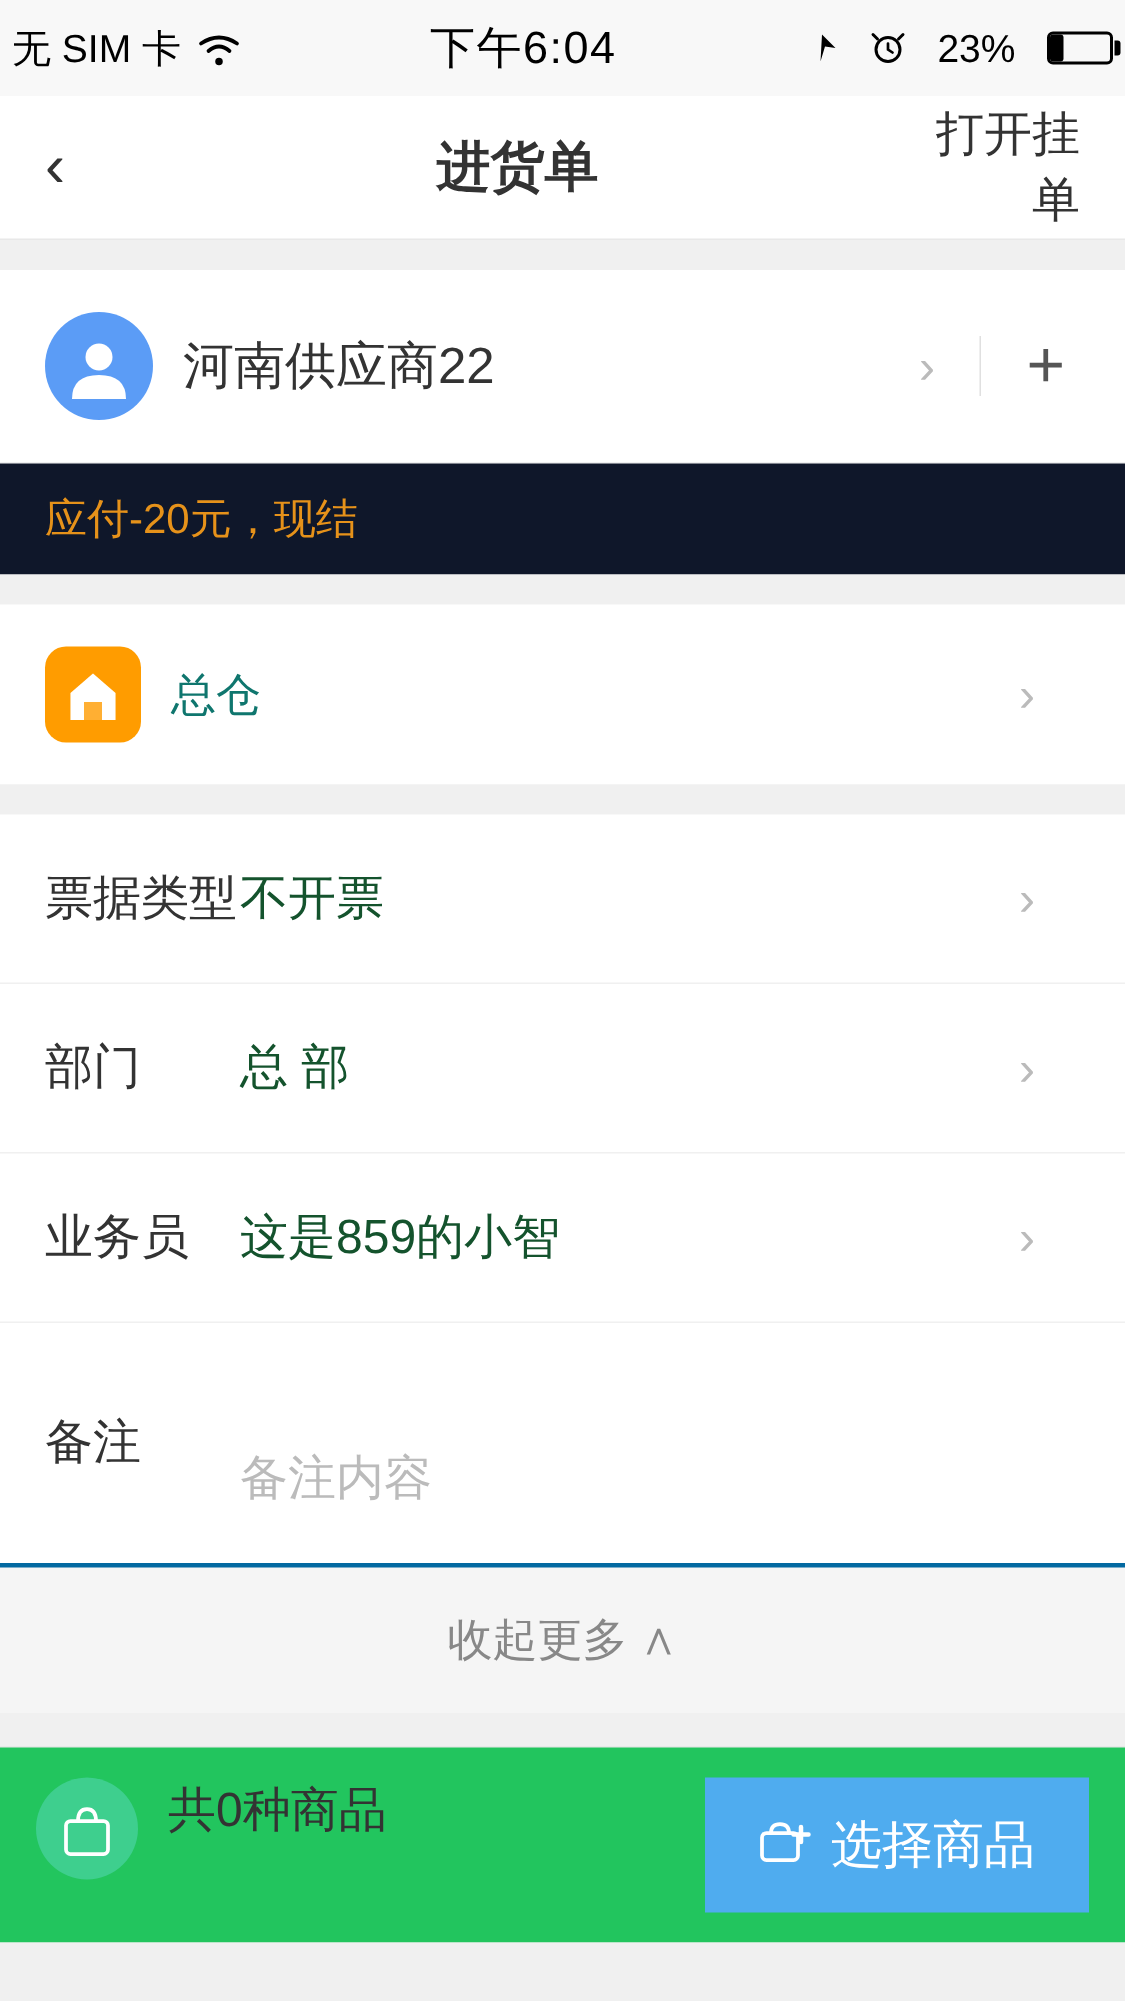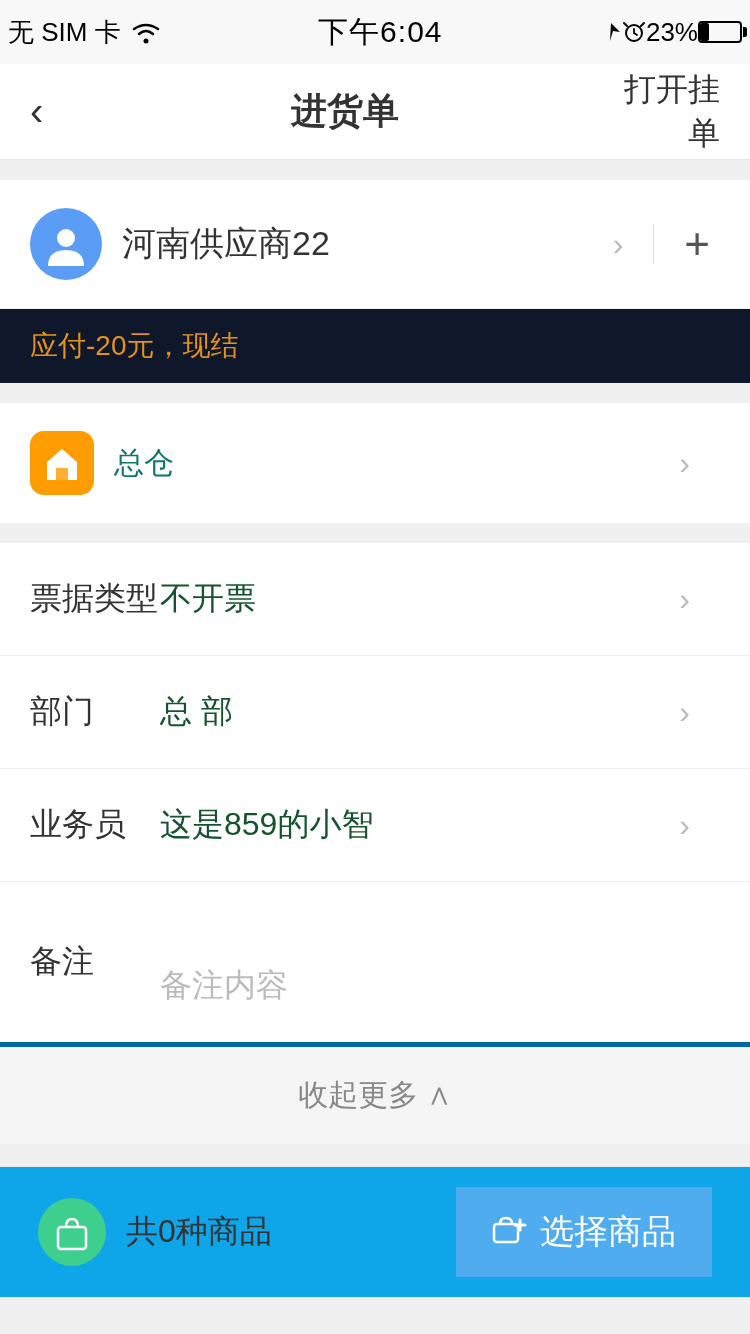--- a/index.html
+++ b/index.html
@@ -30,21 +30,21 @@
       gap: 10px;
     }
     .status-center {
       font-size: 30px;
       font-weight: 500;
       letter-spacing: 1px;
     }
     .status-right {
       display: flex;
       align-items: center;
-      gap: 0;
+      gap: 21px;
       font-size: 26px;
     }
     .battery-icon {
       width: 44px;
       height: 22px;
       border: 2px solid #000;
       border-radius: 4px;
       position: relative;
       display: inline-flex;
       align-items: center;
@@ -215,29 +215,29 @@
       margin-top: 48px;
     }
 
     
     .collapse-row {
       background: #f5f5f5;
       padding: 28px 30px;
       text-align: center;
       font-size: 30px;
       color: #888;
-      border-top: 5px solid #0369a1;
+      border-top: 3px solid #0369a1;
     }
 
     
     .bottom-bar {
-      background: #0ea5e9;
-      display: flex;
-      align-items: center;
-      padding: 20px 38px;
+      background: #22c55e;
+      display: flex;
+      align-items: flex-start;
+      padding: 20px 24px;
       margin-top: 2px;
       border-top: 1px solid #e8e8e8;
     }
     .product-icon {
       width: 68px;
       height: 68px;
       border-radius: 50%;
       background: #3ecf8e;
       display: flex;
       align-items: center;

